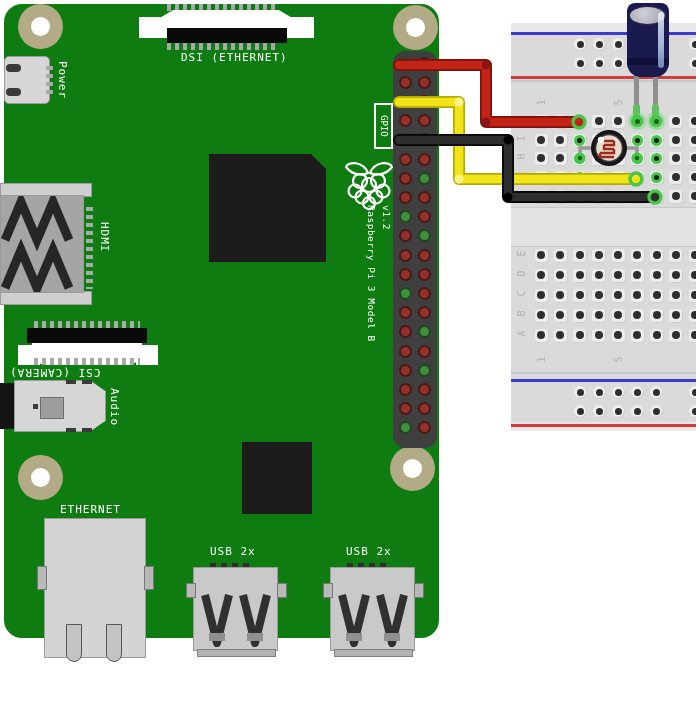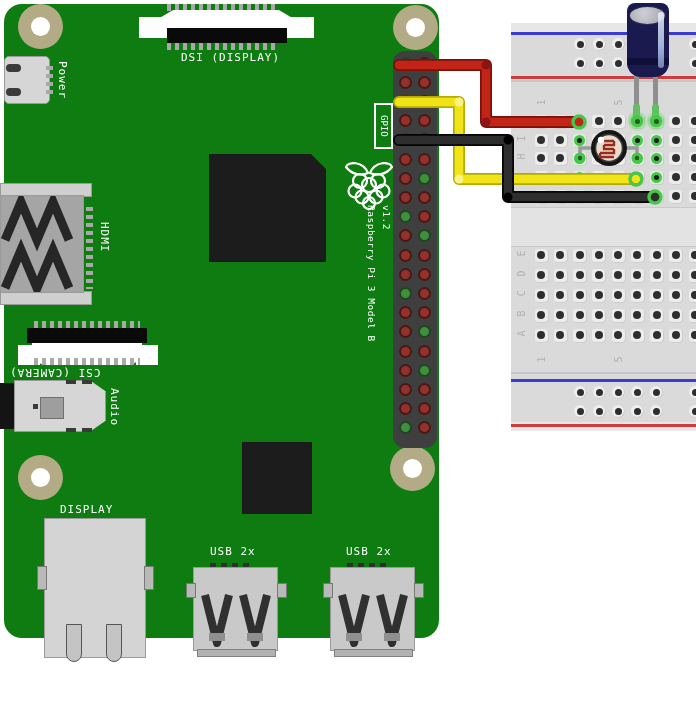--- a/index.html
+++ b/index.html
@@ -121,21 +121,21 @@
     <div class="teeth-v abs" style="left:42px;top:62px;width:7px;height:30px;"></div>
     <div class="silk vlabel abs" style="left:52px;top:57px;height:46px;">Power</div>
 
     <div class="teeth-h abs" style="left:163px;top:0px;width:110px;height:7px;"></div>
     <div class="abs" style="left:135px;top:13px;width:24px;height:21px;background:#ffffff;"></div>
     <div class="abs" style="left:286px;top:13px;width:24px;height:21px;background:#ffffff;"></div>
     <div class="abs" style="left:156px;top:6px;width:132px;height:28px;background:#ffffff;
          clip-path:polygon(0 100%,0 28%,10% 0,90% 0,100% 28%,100% 100%);"></div>
     <div class="abs" style="left:163px;top:24px;width:120px;height:15px;background:#0a0a0a;"></div>
     <div class="teeth-h abs" style="left:163px;top:39px;width:110px;height:7px;"></div>
-    <div class="silk abs" style="left:177px;top:47px;">DSI (DISPLAY)</div>
+    <div class="silk abs" style="left:177px;top:47px;">DSI (ETHERNET)</div>
 
     <div class="conn-body abs" style="left:-4px;top:179px;width:92px;height:14px;background:#cfcfcf;"></div>
     <div class="conn-body abs" style="left:-4px;top:287px;width:92px;height:14px;background:#cfcfcf;"></div>
     <div class="conn-body abs" style="left:-4px;top:191px;width:84px;height:98px;background:#a5a5a5;">
       <svg width="82" height="96" viewBox="0 0 82 96">
         <polyline points="4,44 20,6 36,44 52,6 68,44" fill="none" stroke="#262626" stroke-width="9"></polyline>
         <polyline points="4,92 20,54 36,92 52,54 68,92" fill="none" stroke="#262626" stroke-width="9"></polyline>
       </svg>
     </div>
     <div class="teeth-v abs" style="left:82px;top:203px;width:7px;height:82px;"></div>
@@ -154,21 +154,21 @@
     <div class="conn-body abs" style="left:10px;top:376px;width:92px;height:52px;background:#d6d6d6;
          clip-path:polygon(0 0,82% 0,100% 22%,100% 78%,82% 100%,0 100%);"></div>
     <div class="abs" style="left:36px;top:393px;width:22px;height:20px;background:#9e9e9e;border:1px solid #6e6e6e;"></div>
     <div class="abs" style="left:29px;top:400px;width:5px;height:5px;background:#3a3a3a;"></div>
     <div class="abs" style="left:62px;top:376px;width:10px;height:4px;background:#3a3a3a;"></div>
     <div class="abs" style="left:78px;top:376px;width:10px;height:4px;background:#3a3a3a;"></div>
     <div class="abs" style="left:62px;top:424px;width:10px;height:4px;background:#3a3a3a;"></div>
     <div class="abs" style="left:78px;top:424px;width:10px;height:4px;background:#3a3a3a;"></div>
     <div class="silk vlabel abs" style="left:104px;top:384px;height:50px;">Audio</div>
 
-    <div class="silk abs" style="left:56px;top:499px;">DISPLAY</div>
+    <div class="silk abs" style="left:56px;top:499px;">ETHERNET</div>
     <div class="conn-body abs" style="left:40px;top:514px;width:102px;height:140px;background:#d4d4d4;"></div>
     <div class="abs" style="left:62px;top:620px;width:16px;height:38px;background:#c4c4c4;border:1.5px solid #555;
          border-radius:0 0 8px 8px;box-sizing:border-box;"></div>
     <div class="abs" style="left:102px;top:620px;width:16px;height:38px;background:#c4c4c4;border:1.5px solid #555;
          border-radius:0 0 8px 8px;box-sizing:border-box;"></div>
     <div class="abs" style="left:33px;top:562px;width:8px;height:22px;background:#b9b9b9;border:1px solid #777;"></div>
     <div class="abs" style="left:140px;top:562px;width:8px;height:22px;background:#b9b9b9;border:1px solid #777;"></div>
 
     <div class="silk abs" style="left:206px;top:541px;">USB 2x</div>
     <div class="silk abs" style="left:342px;top:541px;">USB 2x</div>

